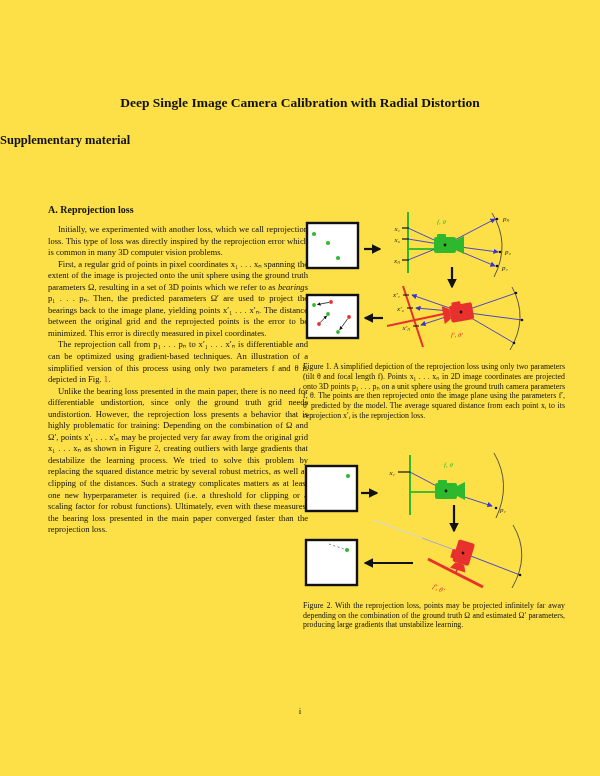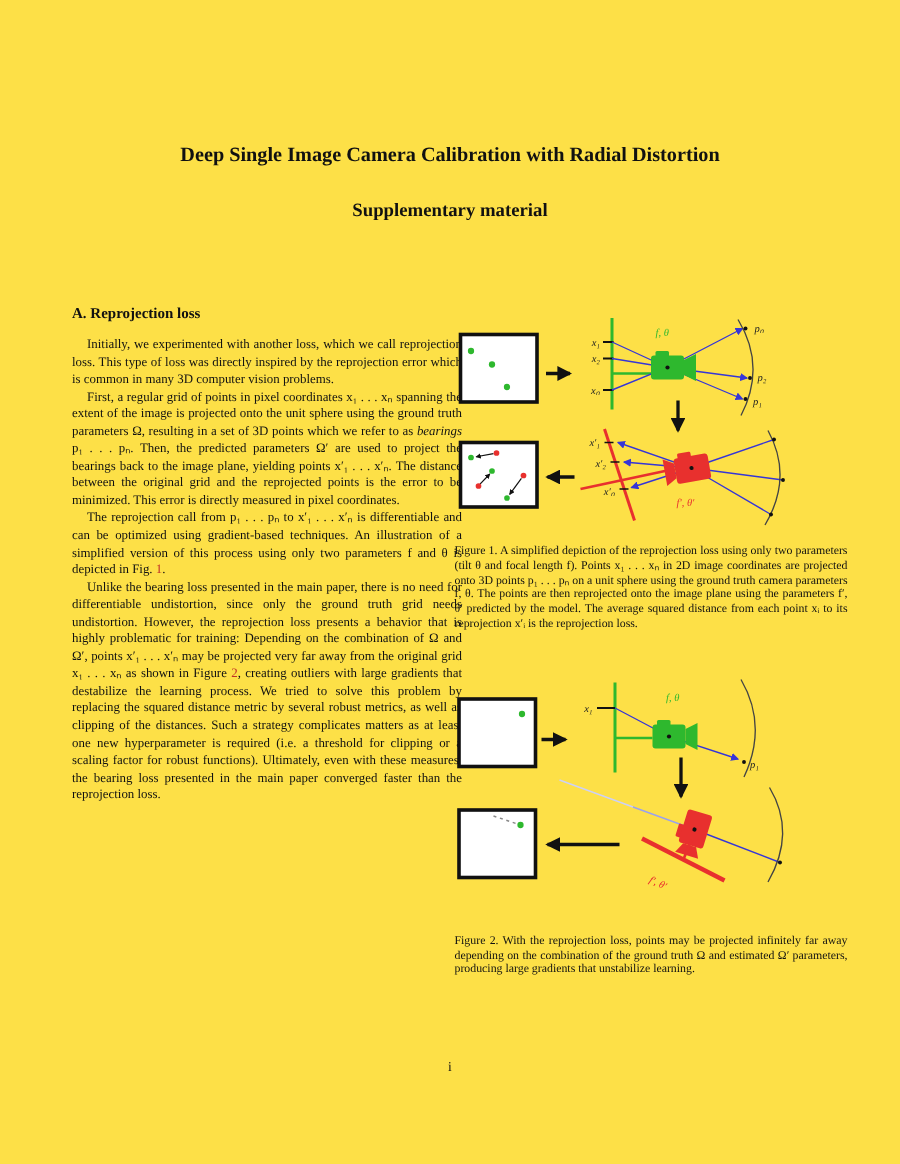--- a/index.html
+++ b/index.html
@@ -6,39 +6,39 @@
   .page {
     position:relative; width:600px; height:776px; background:#fde047;
     font-family:"Liberation Serif", serif; color:#111; overflow:hidden;
   }
   .doc-title {
     position:absolute; top:95px; left:0; width:100%;
     text-align:center; font-weight:bold; font-size:13.5px;
   }
   .doc-subtitle {
     position:absolute; top:133px; left:0; width:100%;
-    text-align:center; font-weight:bold; font-size:12.5px;
+    font-weight:bold; font-size:12.5px;
   }
   .col-left { position:absolute; left:48px; top:204px; width:260px; }
   .section-heading { font-size:10px; font-weight:bold; margin:0 0 9px 0; }
   .body-para {
     margin:0; font-size:8.6px; line-height:11.55px;
     text-align:justify; text-indent:10px;
   }
   .ref-link { color:#c03028; }
   .em { font-style:italic; }
 
   .col-right { position:absolute; left:303px; top:203px; width:262px; }
   .fig-svg { display:block; }
   .fig2-svg { margin-top:27px; }
   .figcaption {
     font-size:7.9px; line-height:9.8px; text-align:justify; color:#111;
   }
   .cap1 { margin-top:7px; }
-  .cap2 { margin-top:24px;font-family:Liberation Serif, serif; }
+  .cap2 { margin-top:3px;font-family:Liberation Serif, serif; }
 
   .page-number {
     position:absolute; top:706px; left:0; width:100%;
     text-align:center; font-size:9px;
   }
 
   .lbl { font-size:7px; font-style:italic; fill:#222;
          font-family:"Liberation Serif", serif; }
   .lbl-green { fill:#2eb82e; }
   .lbl-red  { fill:#e8302e; }

